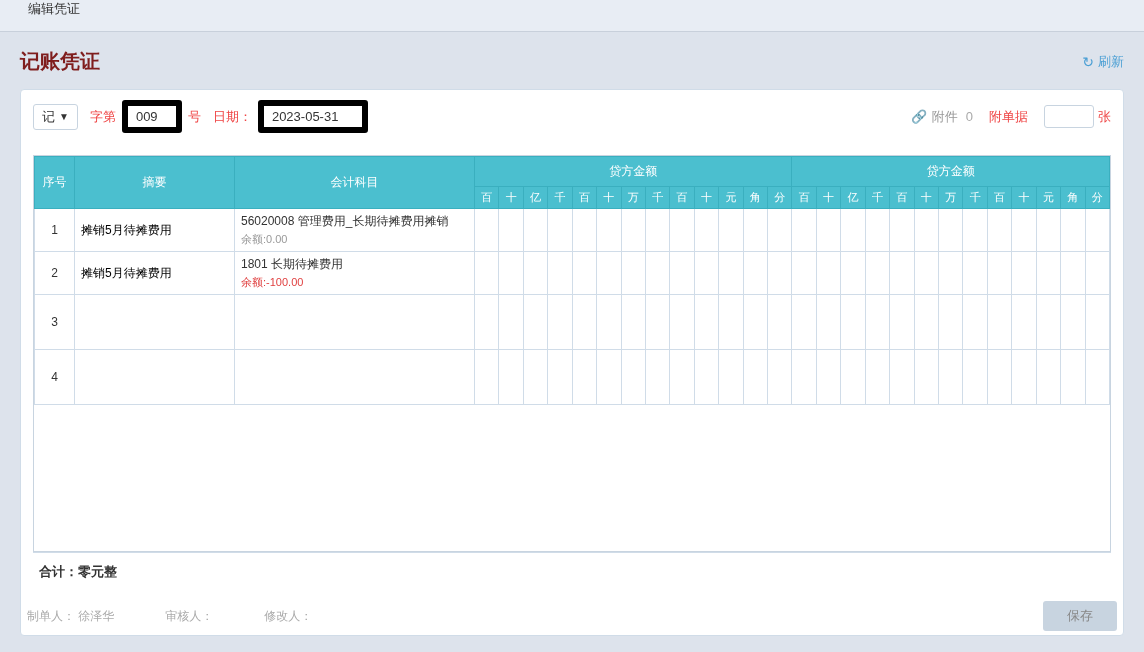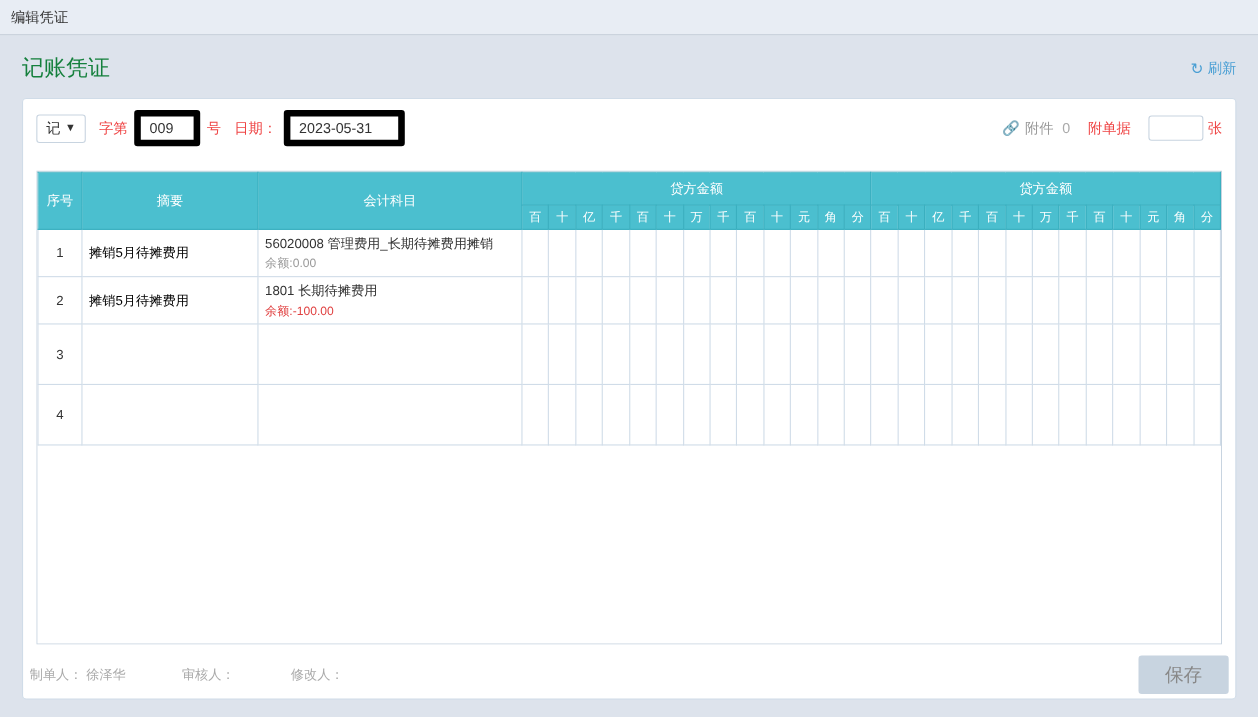--- a/index.html
+++ b/index.html
@@ -15,43 +15,42 @@
       width: 1144px;
       height: 652px;
       background: #dde3ec;
       display: flex;
       flex-direction: column;
     }
     .title-bar {
       background: #e8edf4;
       height: 32px;
       display: flex;
-      align-items: center;
-      padding: 0 10px;
+      padding: 0 28px;
       border-bottom: 1px solid #c8d0db;
       font-size: 13px;
       color: #333;
     }
     .main-content {
       flex: 1;
       padding: 16px 20px;
       overflow: hidden;
       display: flex;
       flex-direction: column;
     }
     .page-header {
       display: flex;
       justify-content: space-between;
       align-items: center;
       margin-bottom: 14px;
     }
     .page-title {
       font-size: 20px;
-      font-weight: normal;
-      color: #15803d;
+      font-weight: bold;
+      color: #7f1d1d;
     }
     .refresh-btn {
       display: flex;
       align-items: center;
       gap: 4px;
       color: #4a9fd4;
       cursor: pointer;
       font-size: 13px;
       background: none;
       border: none;
@@ -188,21 +187,21 @@
       font-size: 12px;
       gap: 51px;
     }
     .save-btn {
       margin-left: auto;
       background: #c8d4e0;
       color: #888;
       border: none;
       border-radius: 3px;
       padding: 6px 24px;
-      font-size: 17px;
+      font-size: 13px;
       cursor: pointer;
     }
     .table-container {
       position: relative;
       flex: 1;
       overflow: hidden;
     }
     .inner-card {
       background: #fff;
       border-radius: 4px;
@@ -436,20 +435,23 @@
                 <td></td>
                 <td></td>
                 <td></td>
                 <td></td>
                 <td></td>
               </tr>
             </tbody>
           </table>
         </div>
 
+        <div class="footer-row">
+          <span>合计：零元整</span>
+        </div>
       </div>
 
       <div class="bottom-bar">
         <span>
           <span>制单人：</span>
           <span>徐泽华</span>
         </span>
         <span>
           <span>审核人：</span>
           <span></span>

